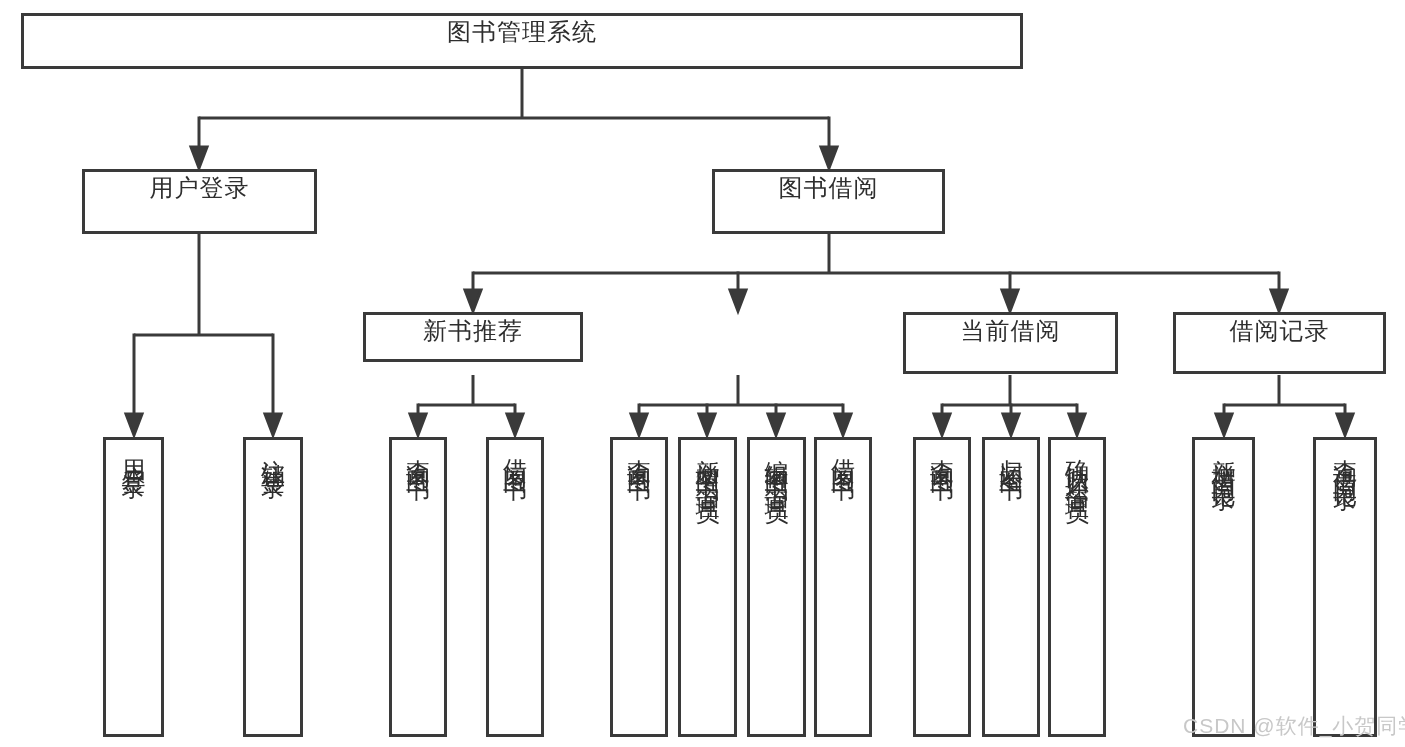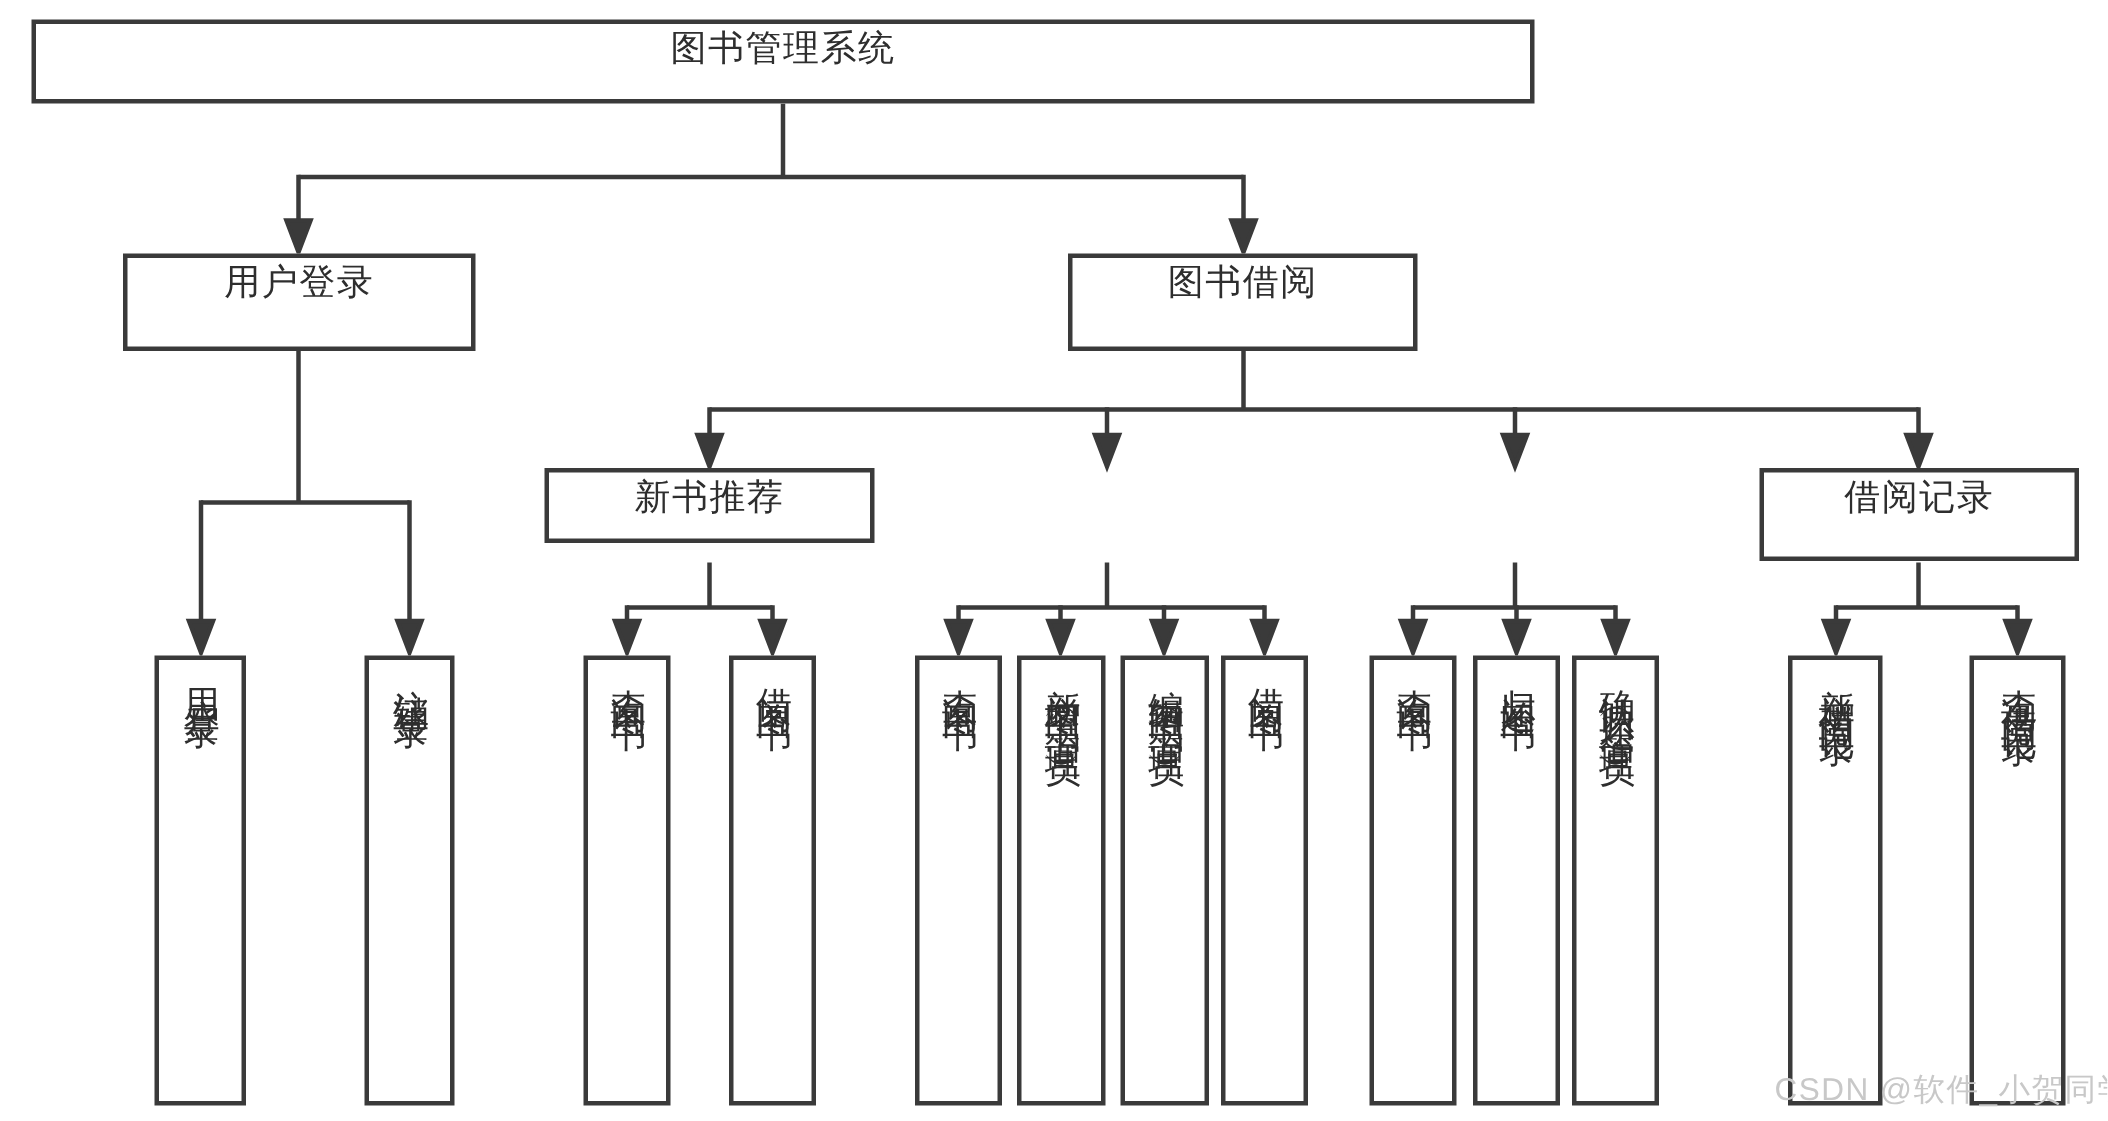--- a/index.html
+++ b/index.html
@@ -138,20 +138,23 @@
   <div class="node h" style="left:82px;top:169px;width:235px;height:65px">
     <span>用户登录</span>
   </div>
   <div class="node h" style="left:712px;top:169px;width:233px;height:65px">
     <span>图书借阅</span>
   </div>
 
   <div class="node h" style="left:363px;top:312px;width:220px;height:50px">
     <span>新书推荐</span>
   </div>
+  <div class="node h" style="left:903px;top:312px;width:215px;height:62px">
+    <span>当前借阅</span>
+  </div>
   <div class="node h" style="left:1173px;top:312px;width:213px;height:62px">
     <span>借阅记录</span>
   </div>
 
   <div class="node leaf" style="left:103px;top:437px;width:61px;height:300px">
     <span class="vtext">用户登录</span>
   </div>
   <div class="node leaf" style="left:243px;top:437px;width:60px;height:300px">
     <span class="vtext">注销登录</span>
   </div>

